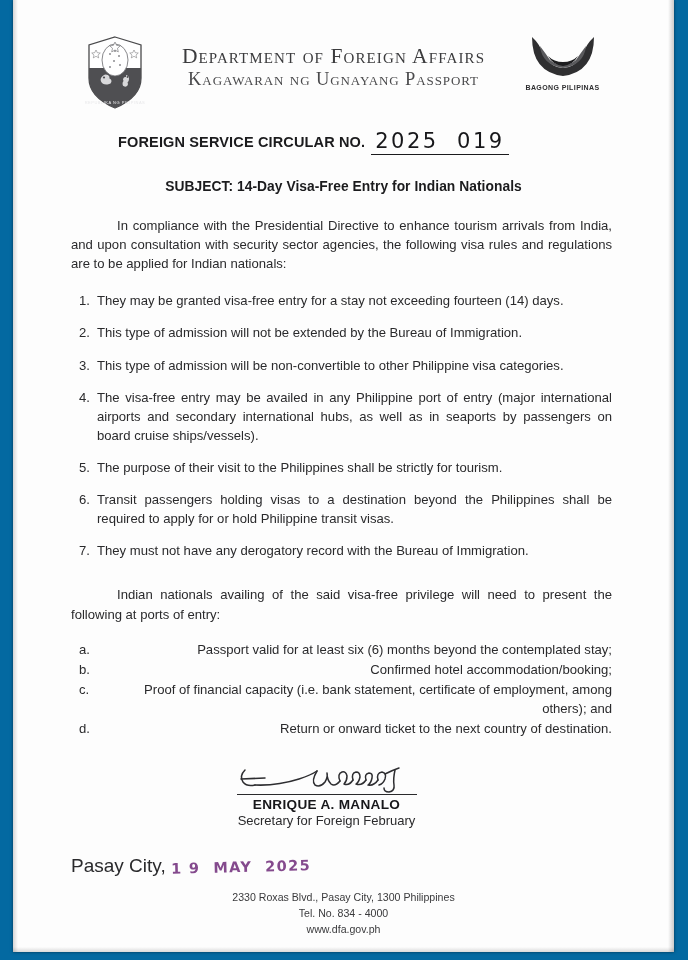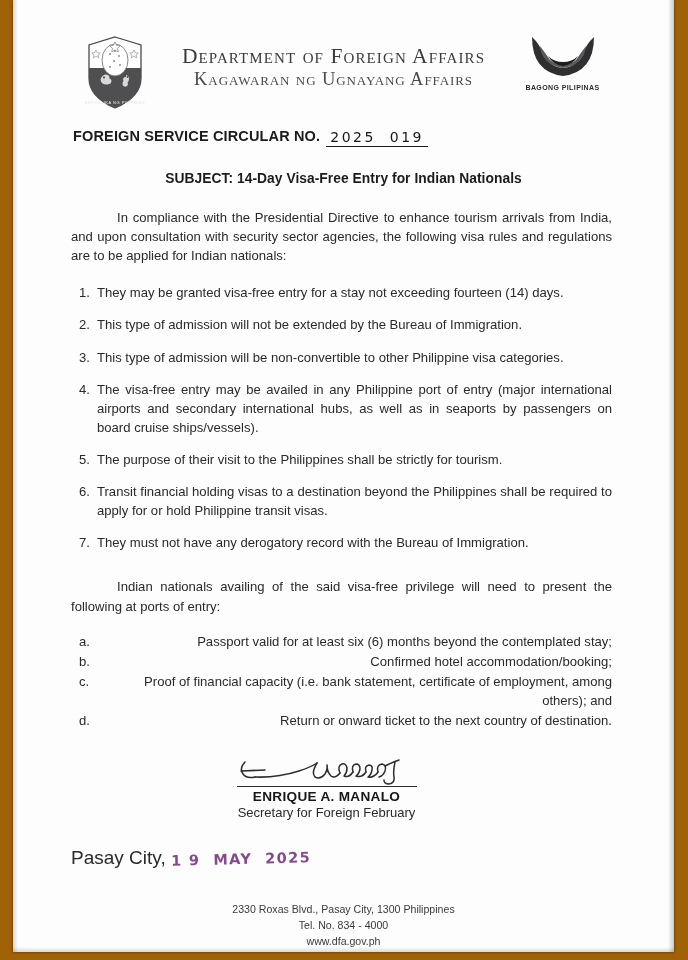--- a/index.html
+++ b/index.html
@@ -12,21 +12,21 @@
     height: 960px;
     overflow: hidden;
     font-family: "Liberation Sans", sans-serif;
   }
 
   
   .photo {
     position: relative;
     width: 688px;
     height: 960px;
-    background: #a16207;
+    background: #0369a1;
   }
   .page {
     position: absolute;
     left: 13px;
     top: 0px;
     width: 661px;
     height: 952px;
     background: #fdfdfd;
     box-shadow: 0 0 3px rgba(0,0,0,0.5);
     overflow: hidden;
@@ -109,34 +109,34 @@
     font-weight: bold;
     letter-spacing: 0.4px;
     color: #2e2e30;
     margin-top: 2px;
     white-space: nowrap;
   }
 
   
   .circular-line {
     margin: 16px 0 0 0;
-    padding-left: 60px;
+    padding-left: 105px;
     display: flex;
     align-items: baseline;
   }
   .circular-label {
     font-size: 14.5px;
     font-weight: bold;
     letter-spacing: 0.15px;
     color: #1b1b1d;
     white-space: nowrap;
   }
   .circular-number {
     font-family: "DejaVu Sans", sans-serif;
-    font-size: 14px;
+    font-size: 21px;
     color: #17171a;
     letter-spacing: 2.5px;
     margin-left: 6px;
     padding: 0 4px 1px 4px;
     border-bottom: 1.6px solid #1b1b1d;
     white-space: pre;
     transform: translateY(1px);
   }
 
   
@@ -239,21 +239,21 @@
     margin-left: 5px;
     transform: rotate(-1.4deg);
     opacity: 0.92;
     white-space: pre;
   }
 
   
   .footer {
     position: absolute;
     left: 0;
-    bottom: 2px;
+    bottom: 14px;
     width: 100%;
     text-align: center;
     color: #3a3a3c;
     font-size: 10.6px;
     line-height: 1.5;
   }
 </style>
 </head>
 <body>
 
@@ -286,21 +286,21 @@
             <g fill="#d8d8da">
               <path d="M47 41 q3 .5 3 4 0 2-1.5 3.5 1 1.5 0 3 -1 1.5-3 1 -2-.5-2-2.5 0-2 1-3 -1-1.5 0-3 .8-1.2 2.5-1z"></path>
               <circle cx="48.5" cy="43" r="0.9" fill="#4f4f52"></circle>
             </g>
             <text x="36" y="70" font-family="Liberation Sans, sans-serif" font-size="4" fill="#e8e8ea" text-anchor="middle" letter-spacing="0.5">REPUBLIKA NG PILIPINAS</text>
           </svg>
         </div>
 
         <div class="wordmark">
           <div class="line1">Department of Foreign Affairs</div>
-          <div class="line2">Kagawaran ng Ugnayang Affairs</div>
+          <div class="line2">Kagawaran ng Ugnayang Passport</div>
         </div>
 
         <div class="bagong">
           <svg viewBox="0 0 74 50" width="74" height="50">
             <path d="M6 5 Q6 40 37 44 Q68 40 68 5 Q60 12 56 24 Q48 36 37 36 Q26 36 18 24 Q14 12 6 5 Z" fill="#2f2f31"></path>
             <path d="M14 14 Q16 33 37 36 Q58 33 60 14 Q54 22 50 28 Q44 33 37 33 Q30 33 24 28 Q20 22 14 14 Z" fill="#5a5a5d"></path>
             <path d="M22 24 Q27 33 37 34 Q47 33 52 24 Q46 30 37 30 Q28 30 22 24 Z" fill="#1d1d1f"></path>
           </svg>
           <div class="bp-label">BAGONG PILIPINAS</div>
         </div>
@@ -333,21 +333,21 @@
           <li>
             <span class="marker">4.</span>
             <span class="item-text">The visa-free entry may be availed in any Philippine port of entry (major international airports and secondary international hubs, as well as in seaports by passengers on board cruise ships/vessels).</span>
           </li>
           <li>
             <span class="marker">5.</span>
             <span class="item-text">The purpose of their visit to the Philippines shall be strictly for tourism.</span>
           </li>
           <li>
             <span class="marker">6.</span>
-            <span class="item-text">Transit financial holding visas to a destination beyond the Philippines shall be required to apply for or hold Philippine transit visas.</span>
+            <span class="item-text">Transit passengers holding visas to a destination beyond the Philippines shall be required to apply for or hold Philippine transit visas.</span>
           </li>
           <li>
             <span class="marker">7.</span>
             <span class="item-text">They must not have any derogatory record with the Bureau of Immigration.</span>
           </li>
         </ol>
 
         <p class="para tight">Indian nationals availing of the said visa-free privilege will need to present the following at ports of entry:</p>
 
         <ol class="alpha-list">

